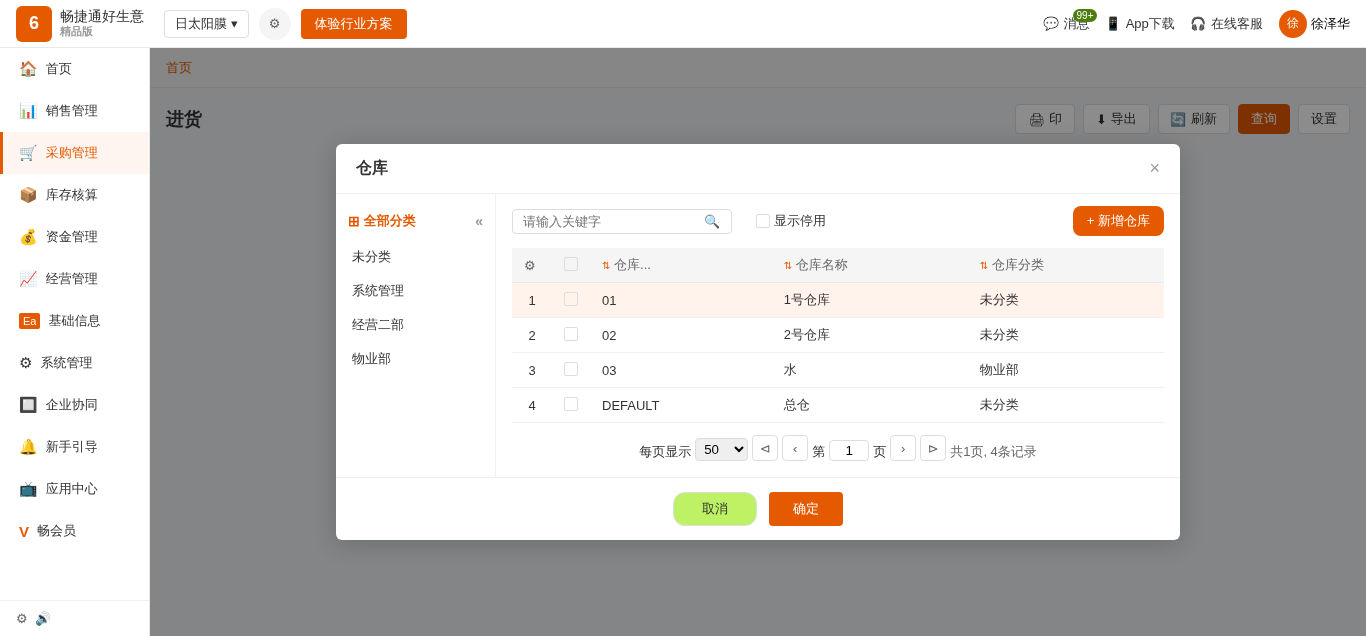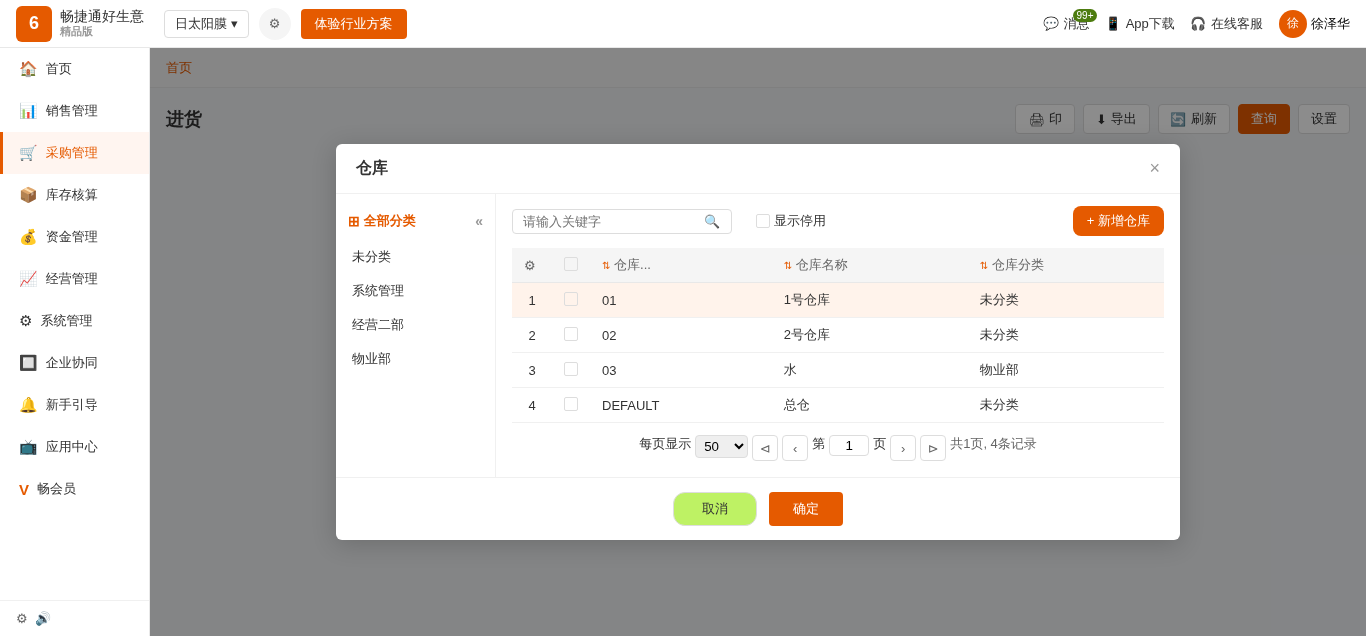--- a/index.html
+++ b/index.html
@@ -149,21 +149,21 @@
     }
     .data-table td { padding: 8px 12px; border-bottom: 1px solid #f0f0f0; font-size: 13px; color: #333; }
     .data-table tr.selected td { background: #fff3eb; }
     .row-num { color: #666; text-align: center; }
     .row-checkbox { width: 14px; height: 14px; border: 1px solid #ddd; border-radius: 2px; display: inline-block; }
     .th-gear { color: #666; }
     .sort-icon { color: #e55a00; font-size: 10px; }
 
     
     .pagination {
-      display: flex; align-items: flex-start; justify-content: center;
+      display: flex; align-items: flex-end; justify-content: center;
       gap: 4px; padding: 12px 0 4px; font-size: 13px; color: #333;
     }
     .page-btn {
       width: 26px; height: 26px; border: 1px solid #ddd; border-radius: 4px;
       display: flex; align-items: center; justify-content: center;
       cursor: pointer; color: #666; background: #fff;
     }
     .page-input { width: 40px; border: 1px solid #ddd; border-radius: 4px; text-align: center; padding: 2px 4px; }
     .page-info { color: #666; }
 
@@ -256,20 +256,24 @@
       <span class="sidebar-icon">📦</span>
       <span>库存核算</span>
     </div>
     <div class="sidebar-item">
       <span class="sidebar-icon">💰</span>
       <span>资金管理</span>
     </div>
     <div class="sidebar-item">
       <span class="sidebar-icon">📈</span>
       <span>经营管理</span>
+    </div>
+    <div class="sidebar-item">
+      <span class="sidebar-icon" style="font-size:11px;background:#e55a00;color:white;padding:2px 4px;border-radius:2px;">Ea</span>
+      <span>基础信息</span>
     </div>
     <div class="sidebar-item">
       <span class="sidebar-icon">⚙</span>
       <span>系统管理</span>
     </div>
     <div class="sidebar-item">
       <span class="sidebar-icon">🔲</span>
       <span>企业协同</span>
     </div>
     <div class="sidebar-item">

